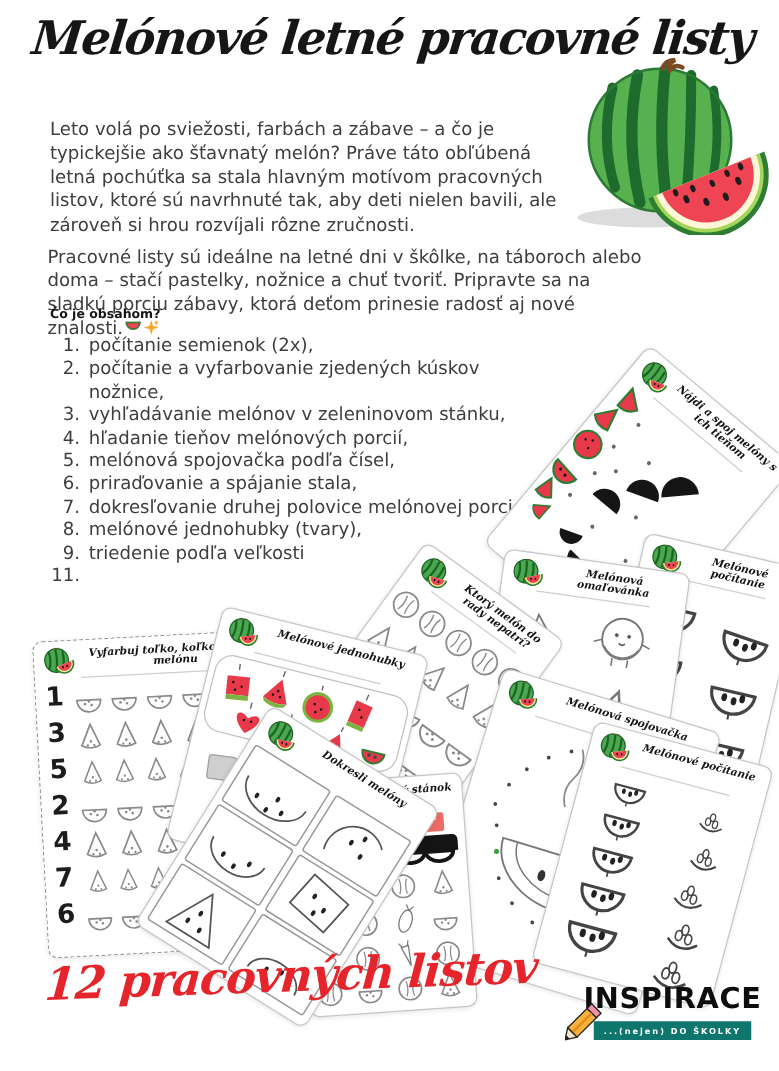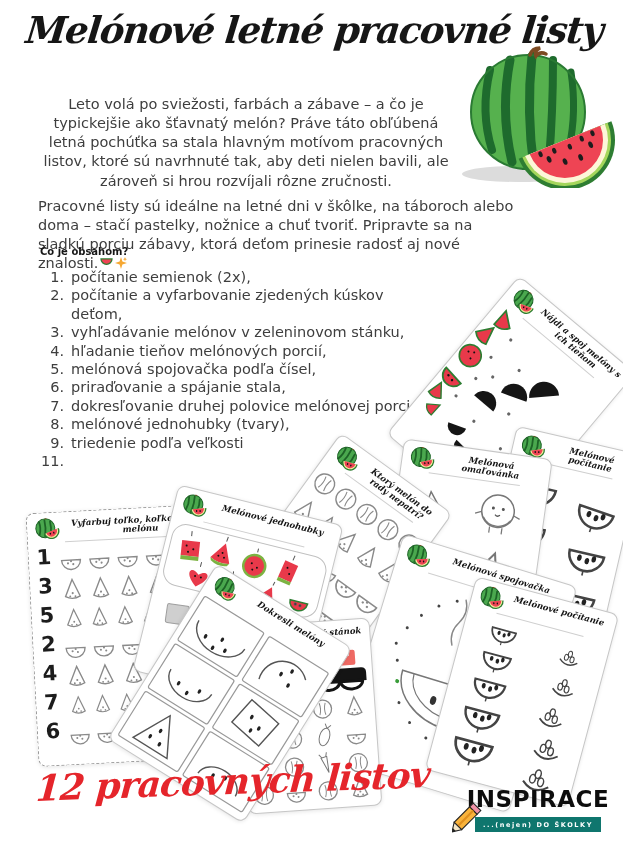--- a/index.html
+++ b/index.html
@@ -2,21 +2,21 @@
 <html><head>
 <meta charset="utf-8">
 <style>
   html,body{margin:0;padding:0;background:#fff;}
   .page{position:relative;width:623px;height:857px;background:#fff;overflow:hidden;
         font-family:"DejaVu Sans",sans-serif;color:#3e3e3e;}
   .abs{position:absolute;}
   .title{left:26px;top:8px;font:italic 700 37px "DejaVu Serif",serif;color:#161616;
          letter-spacing:-1.5px;transform:skewX(-6deg);white-space:nowrap;}
   .para{font-size:14.5px;line-height:1.33;}
-  .p1{left:40px;top:80px;width:412px;text-align:center;}
+  .p1{left:40px;top:80px;width:412px;}
   .p2{left:38px;top:182px;width:478px;}
   .contents-heading{left:40px;top:246px;font-size:10px;font-weight:700;color:#161616;}
   .list{left:38px;top:268px;width:400px;font-size:14.5px;}
   .li{display:flex;line-height:18.4px;}
   .li .n{width:26px;text-align:right;margin-right:7px;flex:none;}
   .hero{left:452px;top:46px;width:170px;height:142px;}
   .emo{display:inline-block;vertical-align:-1px;margin-left:2px;}
   
   .sheet{position:absolute;background:#fff;border:1px solid #c6c6c6;border-radius:8px;
          box-shadow:0 1px 4px rgba(0,0,0,.10);overflow:hidden;}
@@ -168,21 +168,21 @@
 
   <div class="abs contents-heading">Čo je obsahom?</div>
 
   <div class="abs list">
       <div class="li">
         <span class="n">1.</span>
         <span>počítanie semienok (2x),</span>
       </div>
       <div class="li">
         <span class="n">2.</span>
-        <span>počítanie a vyfarbovanie zjedených kúskov deťom,</span>
+        <span>počítanie a vyfarbovanie zjedených kúskov nožnice,</span>
       </div>
       <div class="li">
         <span class="n">3.</span>
         <span>vyhľadávanie melónov v zeleninovom stánku,</span>
       </div>
       <div class="li">
         <span class="n">4.</span>
         <span>hľadanie tieňov melónových porcií,</span>
       </div>
       <div class="li">

